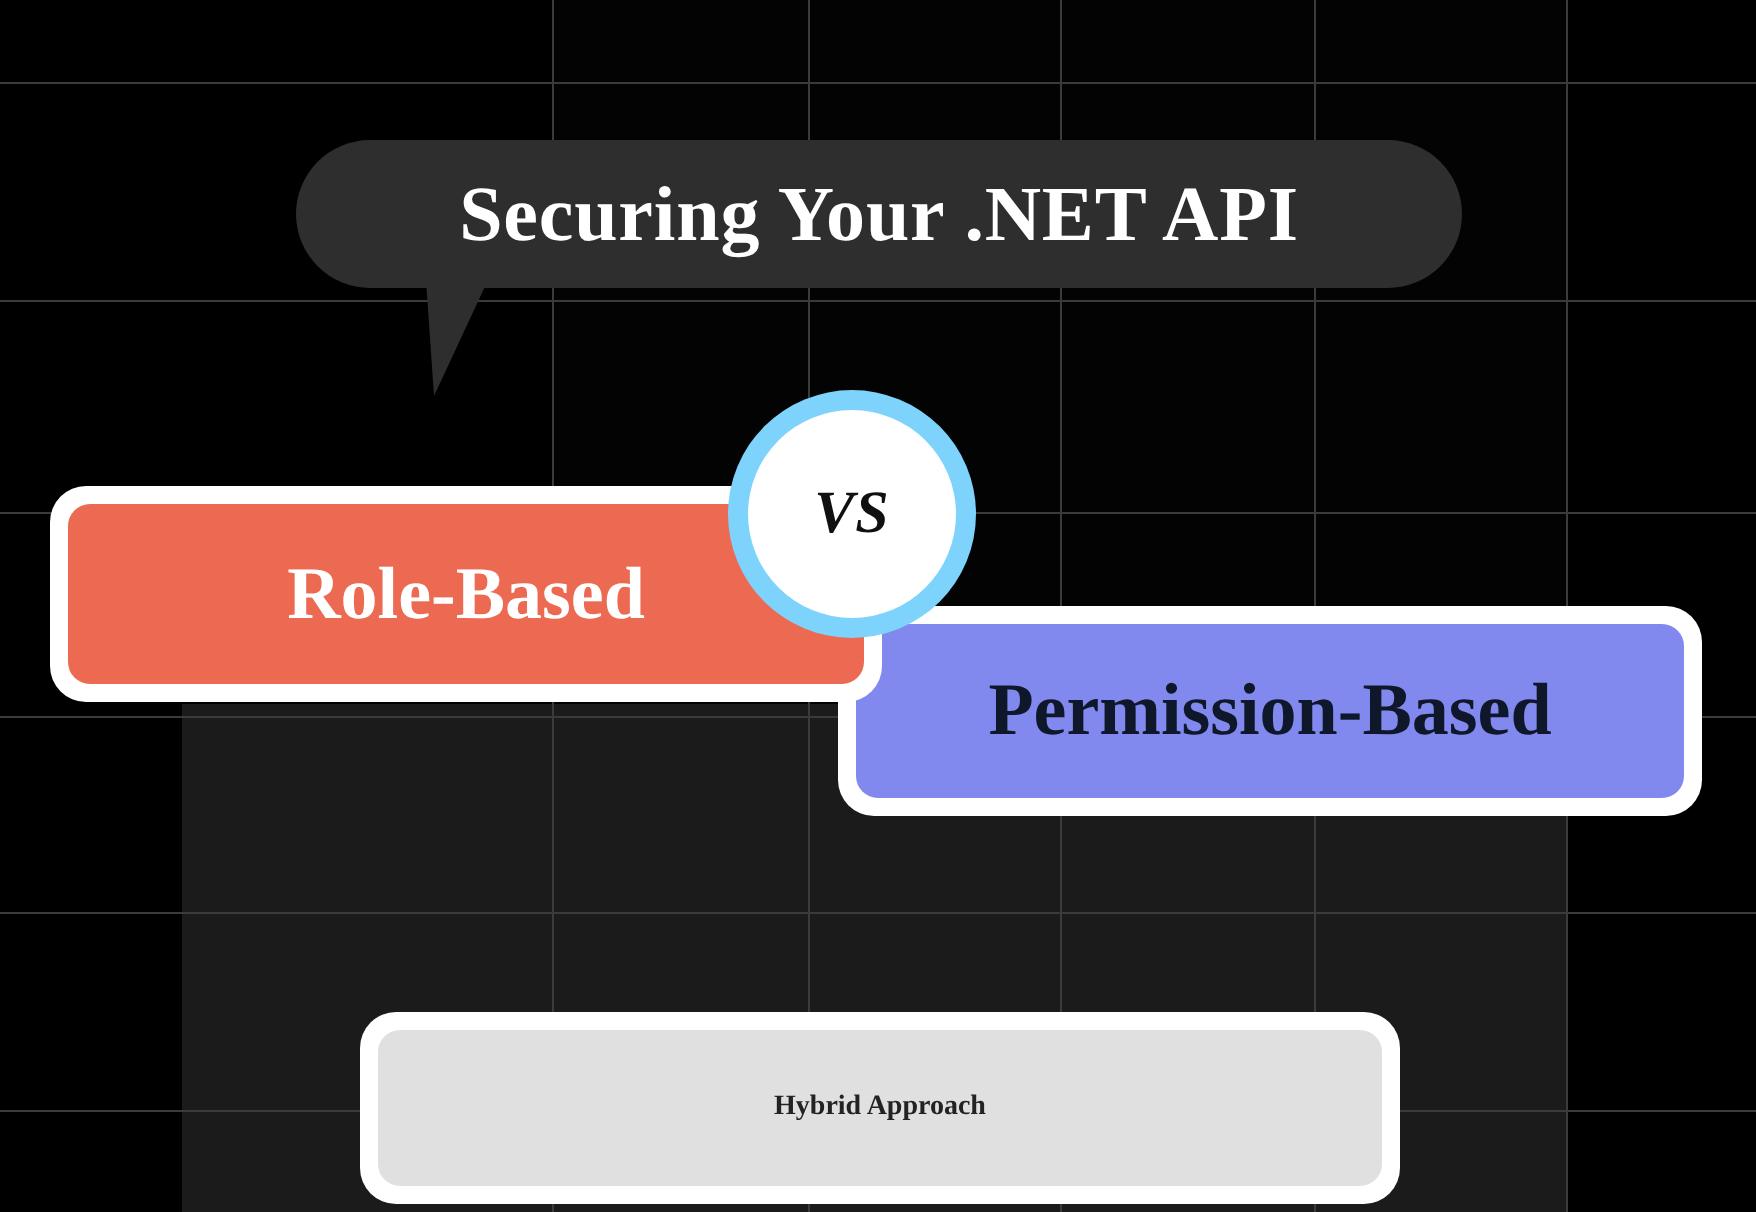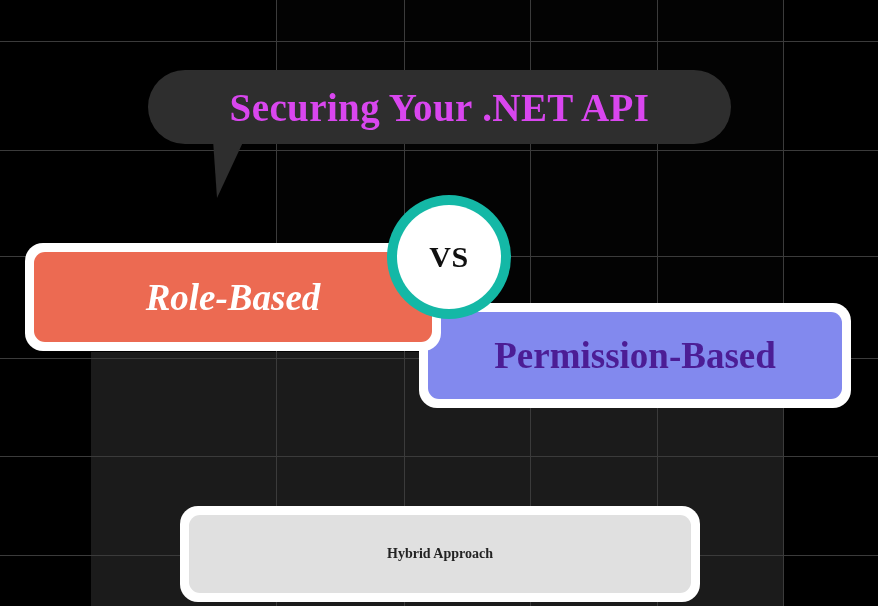--- a/index.html
+++ b/index.html
@@ -67,21 +67,21 @@
     top: 70px;
     width: 583px;
     height: 74px;
     background: #2e2e2e;
     border-radius: 37px;
     display: flex;
     align-items: center;
     justify-content: center;
   }
   .bubble-title {
-    color: #d946ef;
+    color: #ffffff;
     font-size: 39px;
     font-weight: 700;
     letter-spacing: 0.4px;
     white-space: nowrap;
     line-height: 1;
   }
   .bubble-tail {
     position: absolute;
     left: 213px;
     top: 140px;
@@ -120,33 +120,32 @@
     top: 243px;
     width: 416px;
     height: 108px;
     z-index: 3;
   }
   .card-role .card-inner { background: #ec6a52; }
   .card-role .card-label {
     color: #ffffff;
     font-size: 37px;
     font-weight: 700;
-    font-style: italic;
   }
 
   .card-permission {
     left: 419px;
     top: 303px;
     width: 432px;
     height: 105px;
     z-index: 2;
   }
   .card-permission .card-inner { background: #8289ee; }
   .card-permission .card-label {
-    color: #4c1d95;
+    color: #0f172a;
     font-size: 37px;
     font-weight: 700;
   }
 
   .card-hybrid {
     left: 180px;
     top: 506px;
     width: 520px;
     height: 96px;
     z-index: 3;
@@ -154,30 +153,31 @@
   .card-hybrid .card-inner { background: #e0e0e0; }
   .card-hybrid .card-label {
     color: #232323;
     font-size: 14px;
     font-weight: 600;
   }
 
   
   .vs-badge {
     position: absolute;
-    left: 387px;
+    left: 364px;
     top: 195px;
     width: 124px;
     height: 124px;
     border-radius: 50%;
-    background: #14b8a6;
+    background: #7dd3fc;
     display: flex;
     align-items: center;
     justify-content: center;
     z-index: 5;
+    font-style: italic;
   }
   .vs-inner {
     width: 104px;
     height: 104px;
     border-radius: 50%;
     background: #ffffff;
     display: flex;
     align-items: center;
     justify-content: center;
   }

